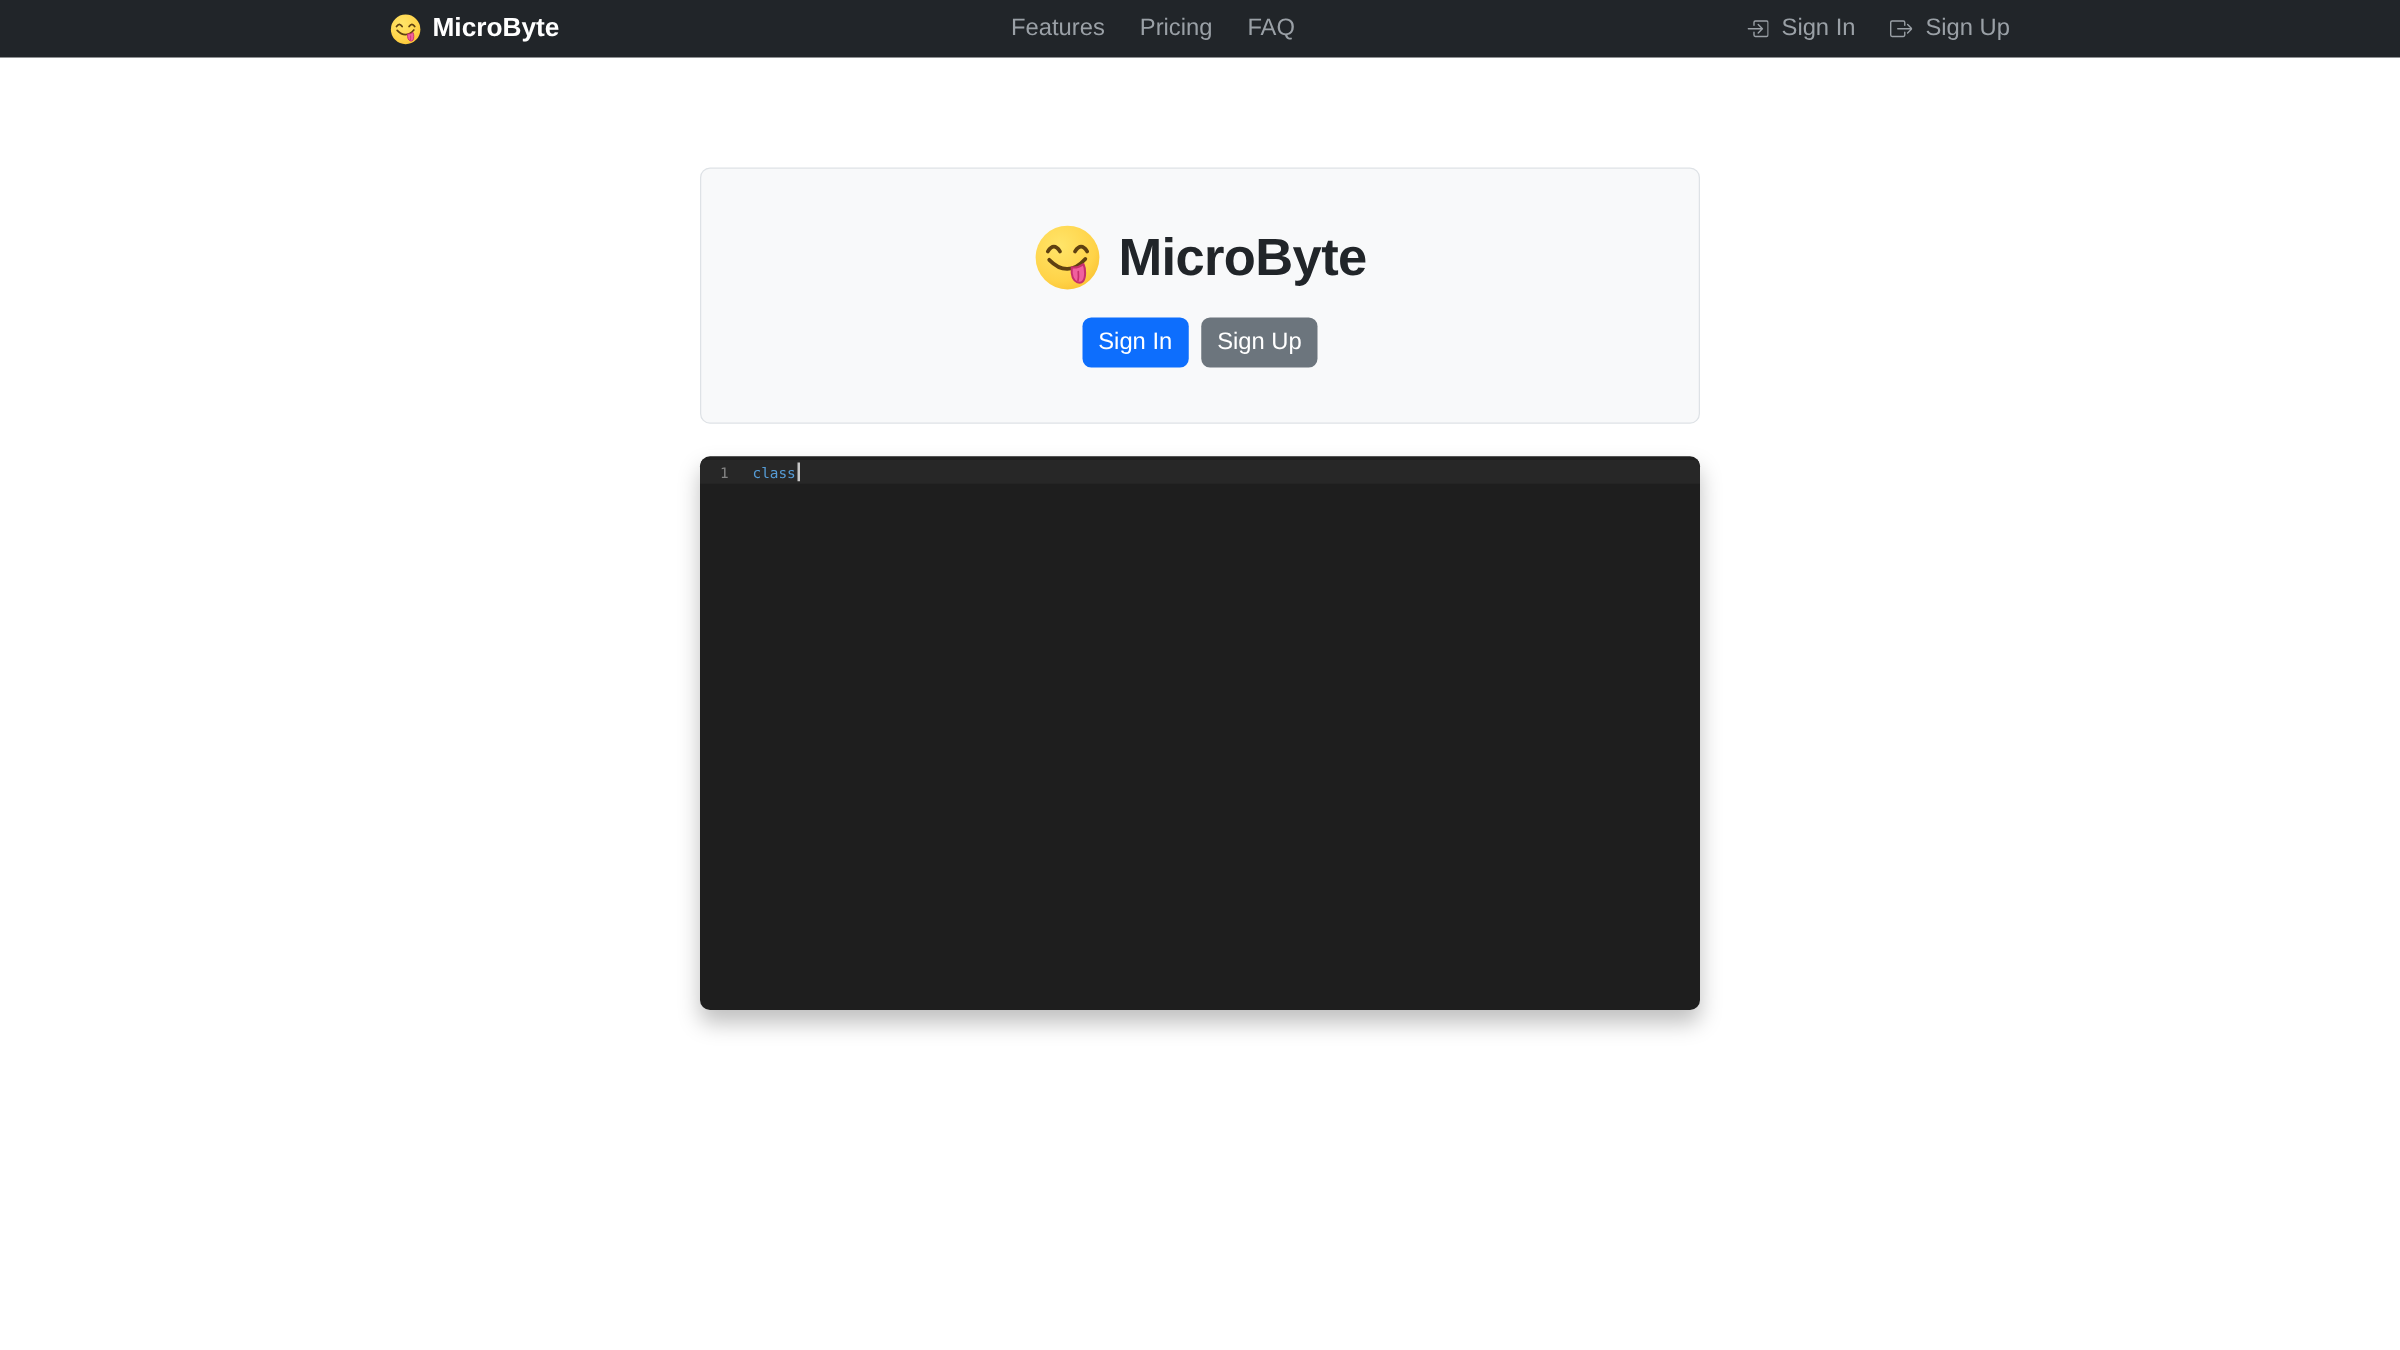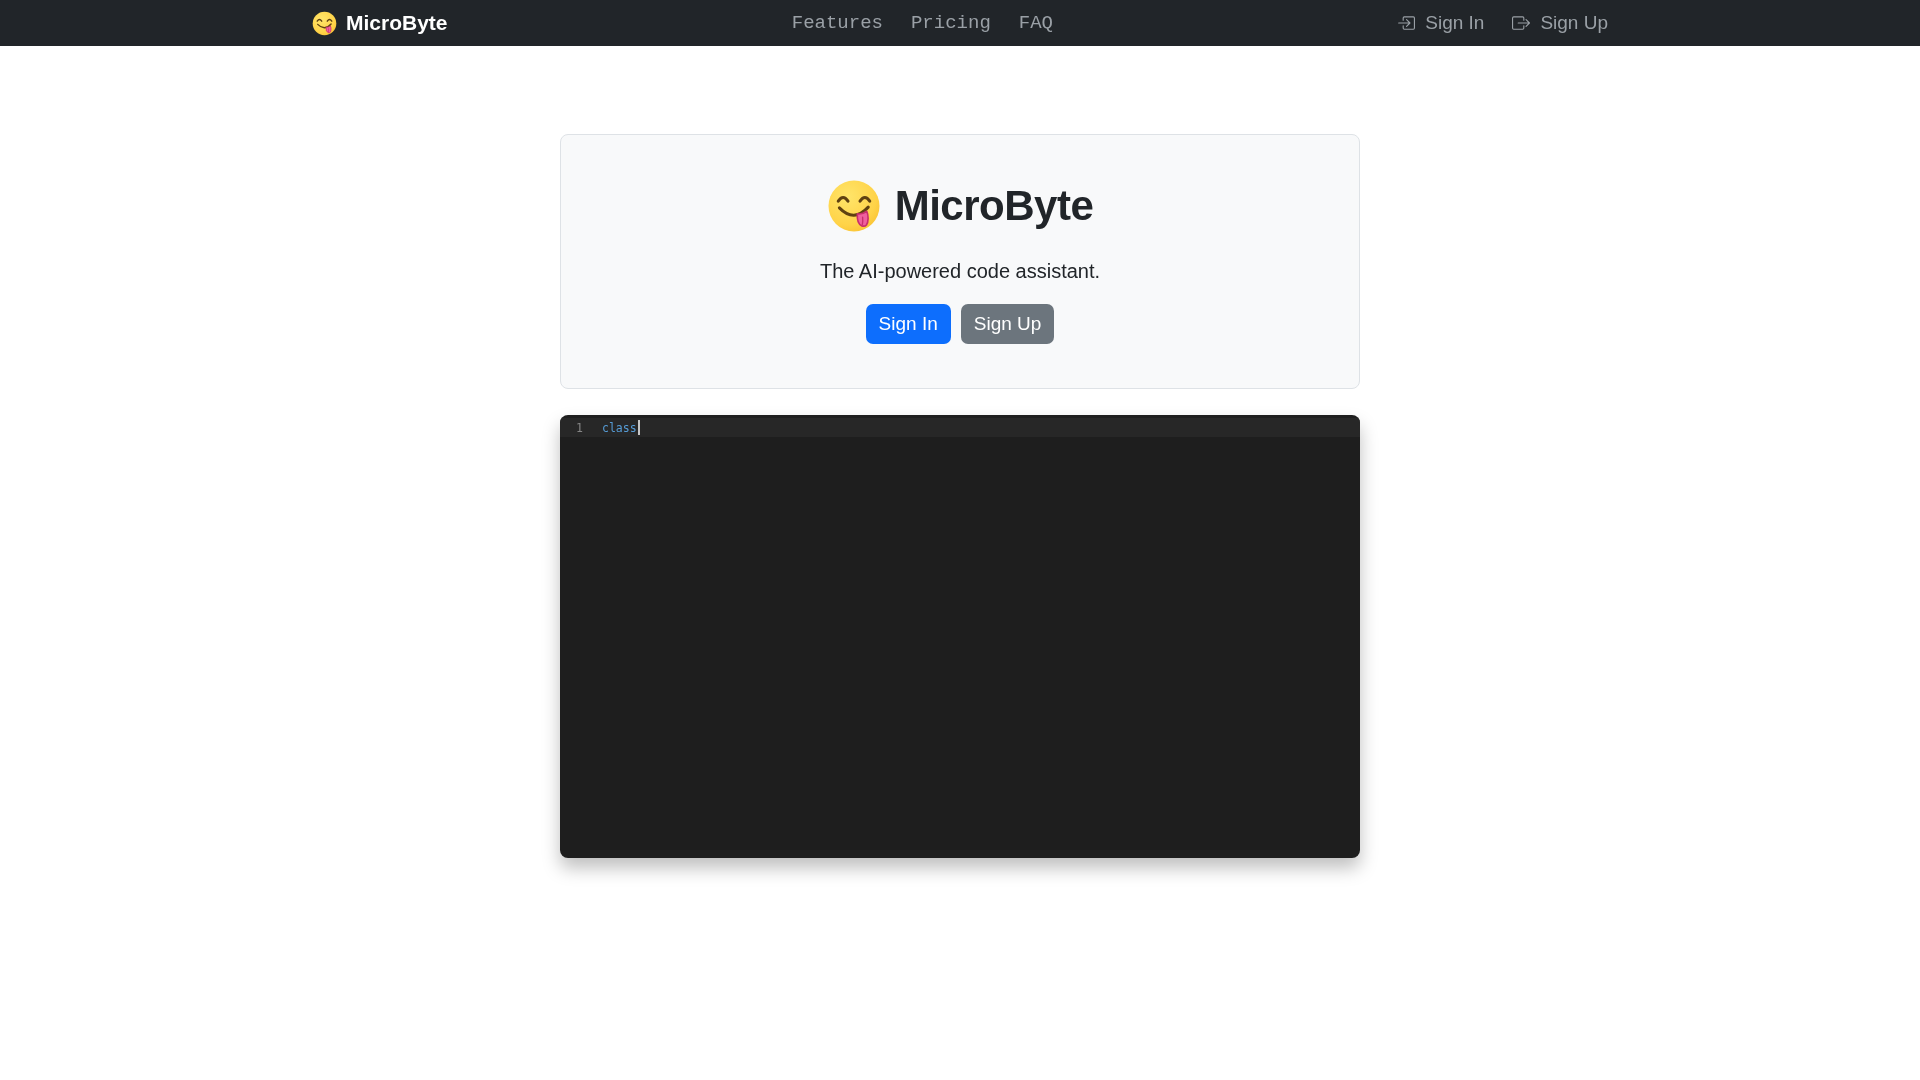--- a/index.html
+++ b/index.html
@@ -49,21 +49,20 @@
     font-weight: 600;
     text-decoration: none;
     cursor: pointer;
   }
   .emoji-sm { width: 25px; height: 25px; }
   .emoji-lg { width: 54px; height: 54px; }
   .nav-links {
     margin: 0 auto;
     display: flex;
     align-items: center;
-    font-family: Liberation Mono, monospace;
   }
   .nav-links a {
     color: var(--nav-link);
     font-size: 19px;
     text-decoration: none;
     padding: 0 14px;
     cursor: pointer;
   }
   .nav-auth {
     display: flex;
@@ -233,21 +232,20 @@
     </div>
   </nav>
 
   <section class="hero-card">
     <div class="hero-title">
       <svg class="emoji-lg">
           <use href="#emoji-face"></use>
         </svg>
       <h1>MicroByte</h1>
     </div>
-    <p class="tagline">The AI-powered code assistant.</p>
     <div class="hero-buttons">
       <button class="btn btn-primary">Sign In</button>
       <button class="btn btn-secondary">Sign Up</button>
     </div>
   </section>
 
   <div class="editor">
     <div class="editor-line current">
       <span class="ln">1</span>
       <span class="code">class</span>

